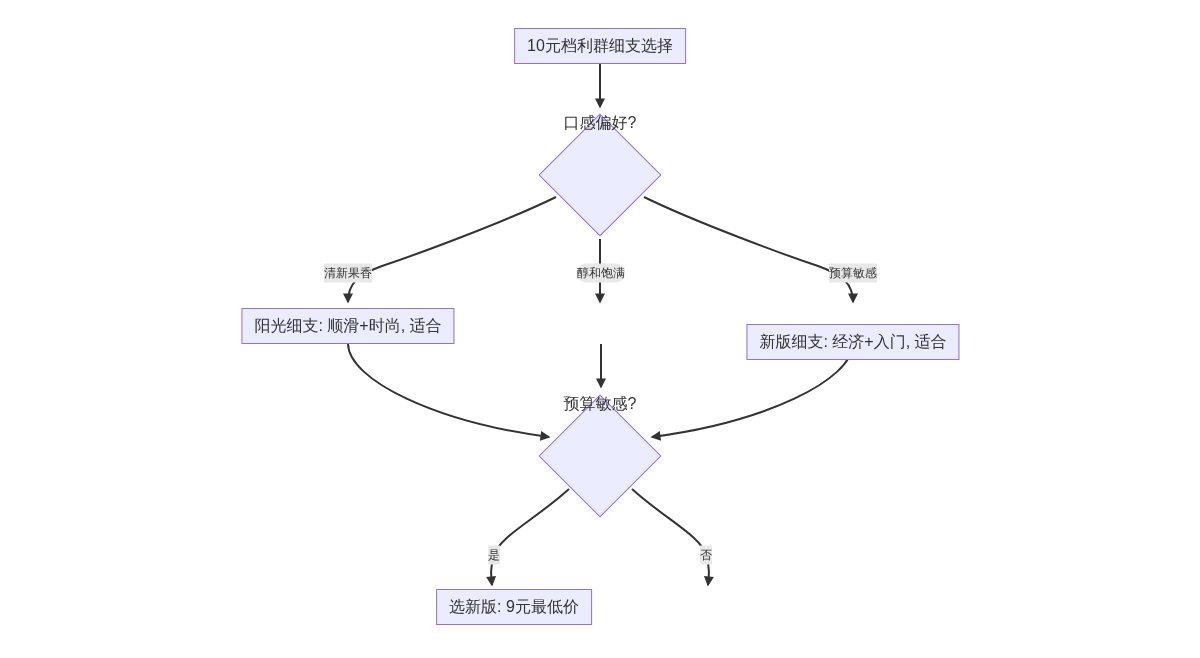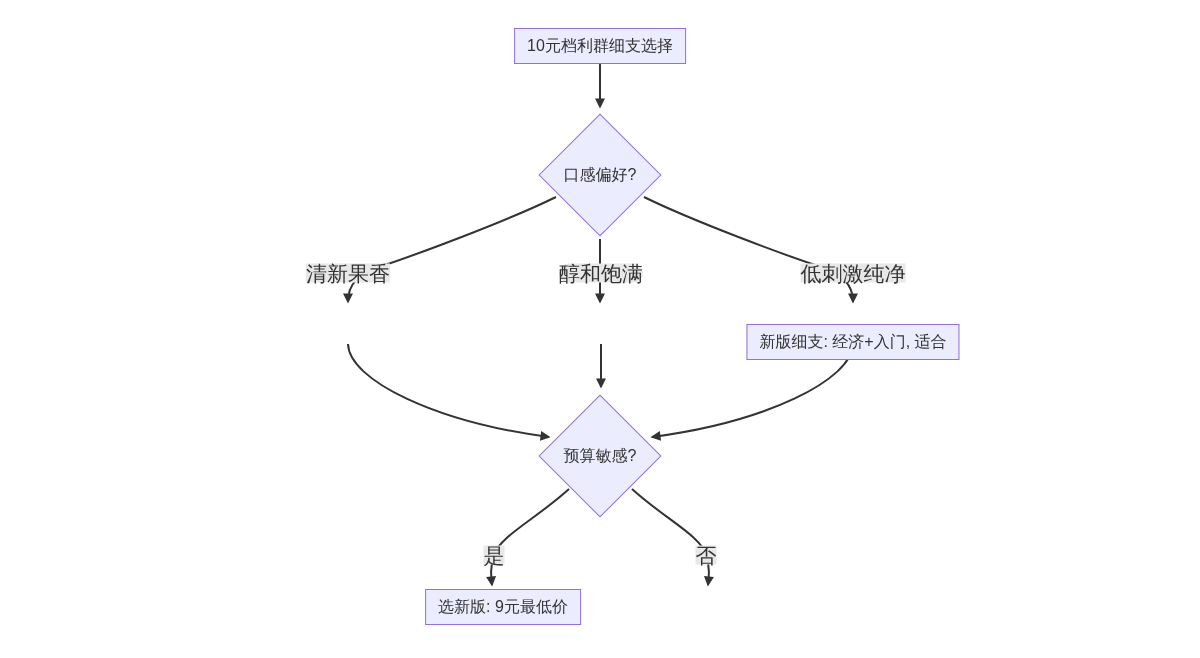--- a/index.html
+++ b/index.html
@@ -39,21 +39,20 @@
     white-space: nowrap;
     box-sizing: border-box;
     text-align: center;
   }
   .diamond-node {
     position: absolute;
     width: 124px;
     height: 124px;
     transform: translate(-50%, -50%);
     display: flex;
-    align-items: center;
     justify-content: center;
   }
   .diamond-node::before {
     content: "";
     position: absolute;
     left: 50%;
     top: 50%;
     width: 87px;
     height: 87px;
     transform: translate(-50%, -50%) rotate(45deg);
@@ -65,21 +64,21 @@
     position: relative;
     color: #333333;
     font-size: 16px;
     white-space: nowrap;
   }
   .edge-label {
     position: absolute;
     transform: translate(-50%, -50%);
     background: #e8e8e8;
     color: #333333;
-    font-size: 21px;
+    font-size: 12px;
     line-height: 19px;
     padding: 0 0;
     white-space: nowrap;
   }
 </style>
 </head>
 <body>
 
 <div class="canvas">
 
@@ -110,38 +109,41 @@
   </svg>
 
   <div class="rect-node" style="left:600px; top:28px;">
     <span class="nlabel">10元档利群细支选择</span>
   </div>
 
   <div class="diamond-node" style="left:600px; top:175px;">
     <span class="nlabel">口感偏好?</span>
   </div>
 
+  <div class="rect-node" style="left:348px; top:308px;">
+    <span class="nlabel">阳光细支: 顺滑+时尚, 适合</span>
+  </div>
 
 
   <div class="rect-node" style="left:853px; top:308px;margin-top:16px;">
     <span class="nlabel">新版细支: 经济+入门, 适合</span>
   </div>
 
   <div class="diamond-node" style="left:600px; top:456px;">
     <span class="nlabel">预算敏感?</span>
   </div>
 
-  <div class="rect-node" style="left:503px; top:589px;">
+  <div class="rect-node" style="left:514px; top:589px;">
     <span class="nlabel">选新版: 9元最低价</span>
   </div>
 
 
   <span class="edge-label" style="left:348px; top:273px;">清新果香</span>
 
   <span class="edge-label" style="left:601px; top:273px;border-radius:9px;">醇和饱满</span>
 
-  <span class="edge-label" style="left:853px; top:273px;">低刺激纯净</span>
+  <span class="edge-label" style="left:853px; top:273px;">预算敏感</span>
 
   <span class="edge-label" style="left:494px; top:555px;">是</span>
 
   <span class="edge-label" style="left:706px; top:555px;">否</span>
 
 </div>
 
 </body></html>

